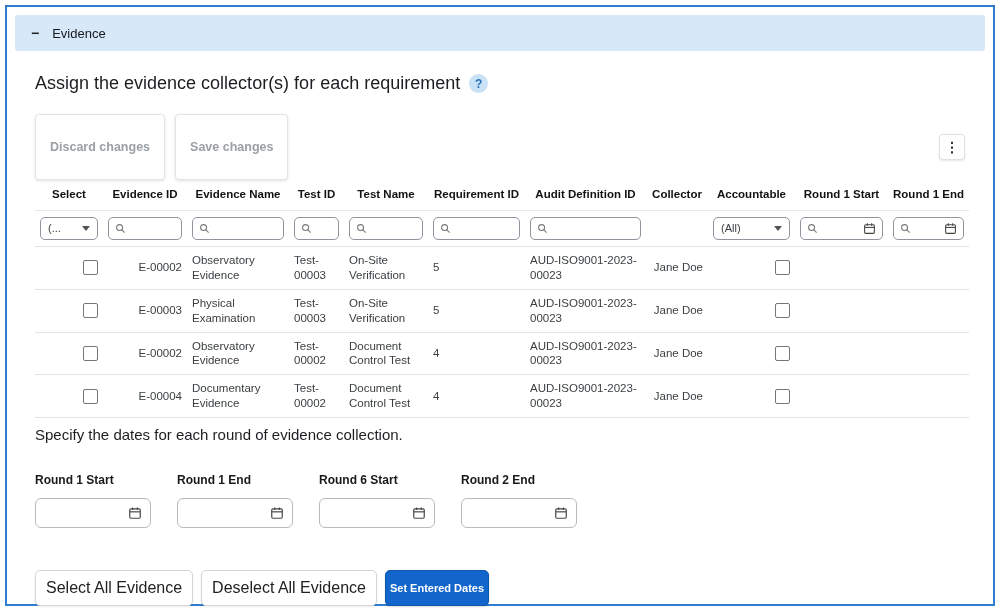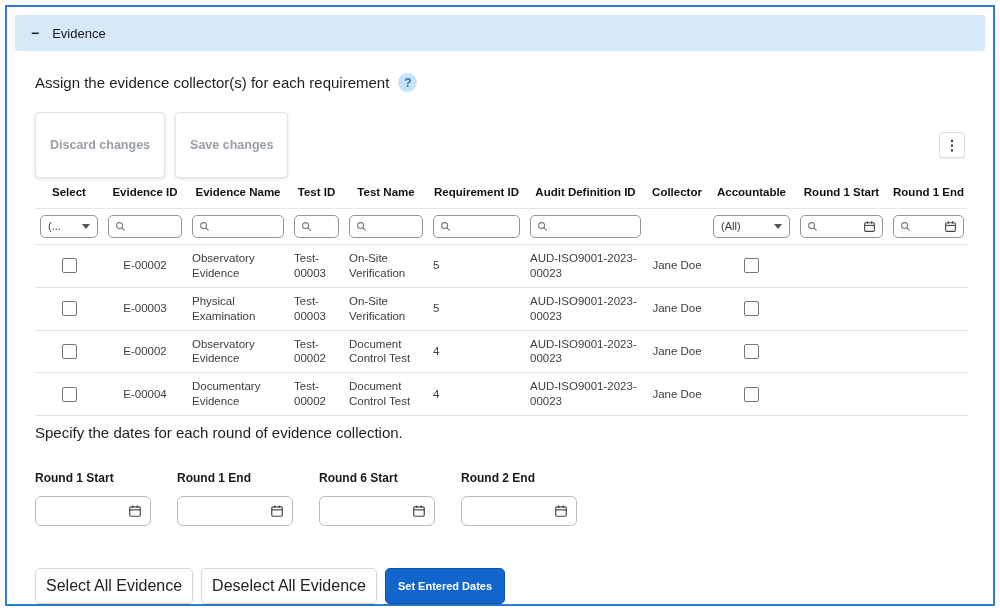--- a/index.html
+++ b/index.html
@@ -7,38 +7,38 @@
   body { background: #fff; padding: 5px; font-family: "Liberation Sans", sans-serif; }
   .panel { width: 990px; height: 601px; border: 2px solid #2e7dd1; background: #fff; }
 
   .panel-header { margin: 8px; height: 36px; background: #d7e9f9; border-radius: 3px;
     display: flex; align-items: center; gap: 13px; padding: 0 16px; font-size: 13px; color: #15181c; }
   .collapse-icon { font-size: 14px; font-weight: bold; color: #222; cursor: pointer; line-height: 1; }
 
   .content { padding: 0 28px; }
 
   .section-title-row { margin-top: 22px; display: flex; align-items: center; gap: 9px; }
-  .section-title { font-size: 15px; color: #1c1e21; }
+  .section-title { font-size: 18px; color: #1c1e21; }
   .help-icon { width: 19px; height: 19px; border-radius: 50%; background: #c9e2f6; color: #2a6fb8;
     font-size: 12px; font-weight: bold; display: inline-flex; align-items: center; justify-content: center; cursor: pointer; }
 
   .toolbar { margin-top: 20px; display: flex; align-items: center; gap: 10px; }
   .btn-muted { background: #fff; border: 1px solid #e4e4e4; border-radius: 4px;
     box-shadow: 0 1px 3px rgba(0,0,0,.12); color: #9aa0a6; font-weight: bold; font-size: 12.5px;
     padding: 25px 14px; font-family: inherit; cursor: default; }
   .kebab-btn { margin-left: auto; width: 26px; height: 26px; background: #fff; border: 1px solid #e0e0e0;
     border-radius: 4px; box-shadow: 0 1px 2px rgba(0,0,0,.10); color: #333; font-size: 14px;
     font-weight: bold; line-height: 1; cursor: pointer; font-family: inherit; }
 
   table.grid { width: 934px; border-collapse: collapse; table-layout: fixed; }
   table.grid th { font-size: 11.5px; font-weight: bold; color: #101214; text-align: center;
     padding: 8px 3px; border-bottom: 1px solid #e6e6e6; line-height: 1.2; }
   table.grid td { font-size: 11.5px; color: #3c4043; padding: 6px 5px; border-bottom: 1px solid #e3e3e3;
     vertical-align: middle; line-height: 1.3; }
-  td.c { text-align: center; }
+  td.c { text-align: right; }
 
   .fbox { display: flex; align-items: center; gap: 5px; border: 1px solid #8f959c; border-radius: 5px;
     height: 23px; padding: 0 6px; background: #fff; }
   .fbox input { flex: 1; min-width: 0; border: none; outline: none; font-size: 11px; font-family: inherit; background: transparent; }
   .dbox { display: flex; align-items: center; justify-content: space-between; border: 1px solid #8f959c;
     border-radius: 5px; height: 23px; padding: 0 7px; background: #fff; font-size: 11px; color: #3c4043; cursor: pointer; }
   .caret { width: 0; height: 0; border-left: 4px solid transparent; border-right: 4px solid transparent;
     border-top: 5px solid #555; }
 
   .cb { display: inline-block; width: 15px; height: 15px; border: 1.5px solid #73777c; border-radius: 2px;
@@ -50,21 +50,21 @@
   .date-label { font-size: 12px; font-weight: bold; color: #17191c; margin-bottom: 11px; }
   .date-box { display: flex; align-items: center; border: 1px solid #b6bbc1; border-radius: 6px;
     height: 30px; padding: 0 8px; background: #fff; }
   .date-box input { flex: 1; min-width: 0; border: none; outline: none; font-size: 12px; font-family: inherit; background: transparent; }
 
   .footer { margin-top: 42px; display: flex; gap: 8px; }
   .btn-outline { background: #fff; border: 1px solid #d6d6d6; border-radius: 5px;
     box-shadow: 0 1px 2px rgba(0,0,0,.08); color: #222; font-size: 16px; padding: 8px 10px;
     font-family: inherit; cursor: pointer; }
   .btn-primary { background: #1266cb; border: 1px solid #0f57ad; border-radius: 5px; color: #fff;
-    font-size: 11px; font-weight: bold; padding: 8px 12px; font-family: inherit; cursor: pointer;
+    font-size: 11px; font-weight: bold; padding: 8px 4px; font-family: inherit; cursor: pointer;
     box-shadow: 0 1px 2px rgba(0,0,0,.15); }
 
   .icon-svg { flex: none; display: block; }
 </style>
 </head>
 <body>
 
 <div class="panel">
 
   <div class="panel-header">

